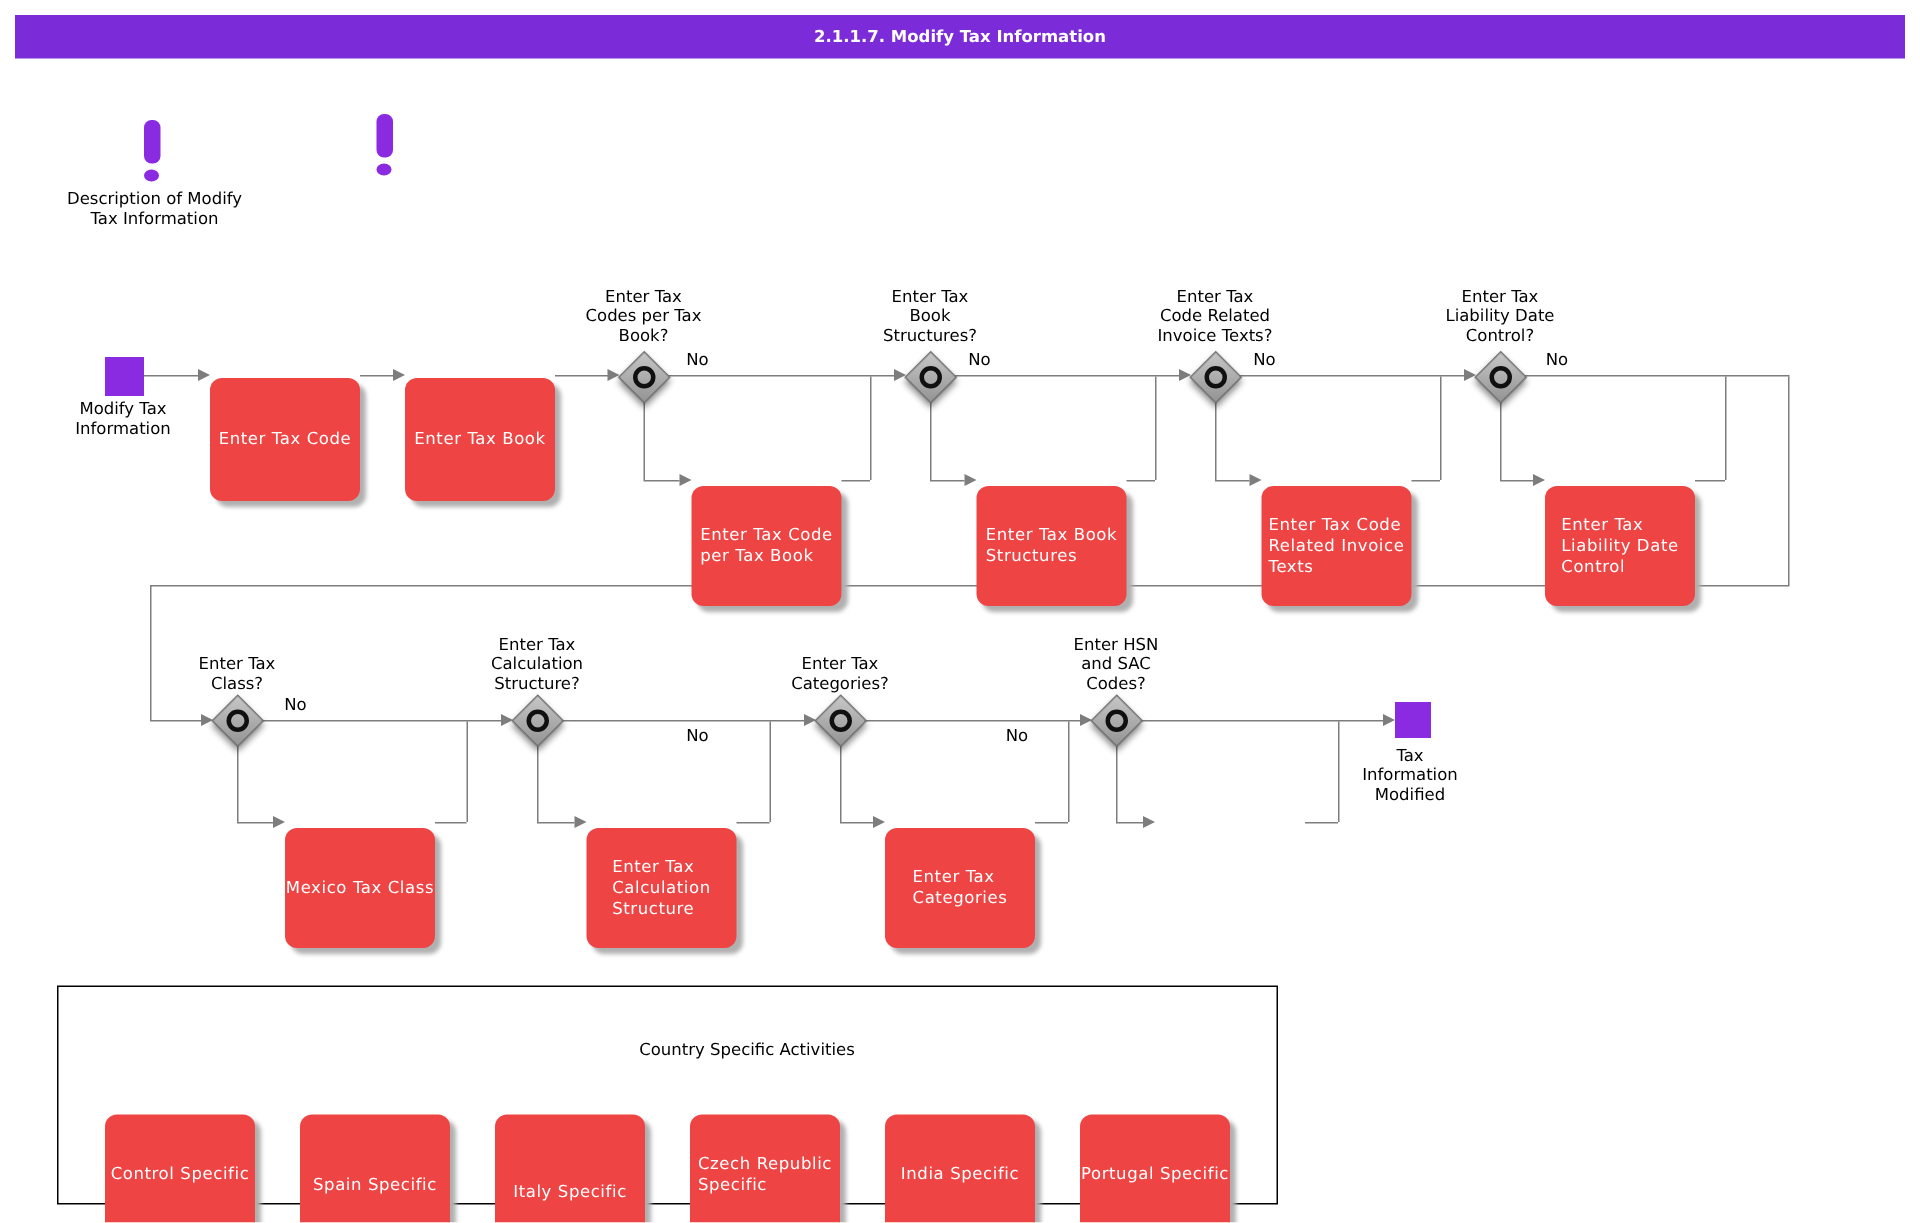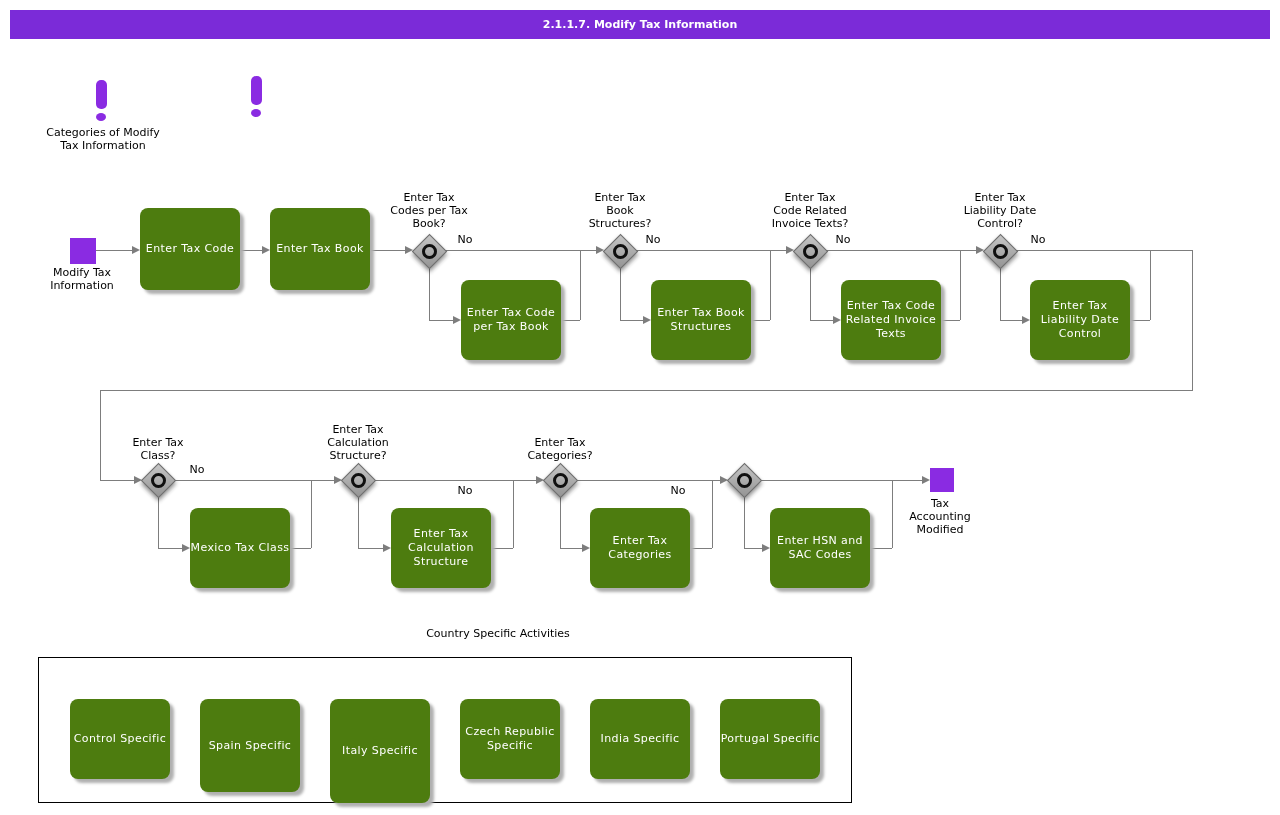--- a/index.html
+++ b/index.html
@@ -2,24 +2,24 @@
 <html><head>
 <meta charset="utf-8">
 <style>
   html,body{margin:0;padding:0;background:#fff;}
   #page{position:relative;width:1280px;height:815px;background:#fff;overflow:hidden;
         font-family:"DejaVu Sans","Liberation Sans",sans-serif;font-size:11px;color:#000;}
 
   .titlebar{position:absolute;left:10px;top:10px;width:1260px;height:29px;background:#7b2bd8;
             color:#fff;font-weight:bold;display:flex;align-items:center;justify-content:center;}
 
-  .task{position:absolute;background:#4d7c0f;border-radius:8px;color:#fff;
-        display:flex;align-items:center;justify-content:center;text-align:center;
+  .task{position:absolute;background:#ef4444;border-radius:8px;color:#fff;
+        display:flex;align-items:center;justify-content:center;
         white-space:pre-line;line-height:14px;letter-spacing:.4px;
-        box-shadow:4px 4px 3px #b0b0b0;}
+        box-shadow:4px 4px 3px #b0b0b0;margin-top:44px;}
 
   .sq{position:absolute;background:#8a2be2;}
 
   .lbl{position:absolute;text-align:center;white-space:pre-line;line-height:13px;}
 
   .gateway{position:absolute;width:32px;height:32px;}
   .diamond{position:absolute;left:4px;top:4px;width:23px;height:23px;
            background:linear-gradient(135deg,#c6c6c6,#949494);border:1px solid #6f6f6f;
            transform:rotate(45deg);filter:drop-shadow(2px 2px 2px rgba(0,0,0,.45));}
   .ring{position:absolute;left:9px;top:9px;width:9px;height:9px;border:3px solid #101010;
@@ -37,33 +37,33 @@
 </style>
 </head>
 <body>
 
 <div id="page">
 
   <div class="titlebar">2.1.1.7. Modify Tax Information</div>
 
   <span class="note-bar" style="left:96px;top:80px"></span>
   <span class="note-dot" style="left:96px;top:113px"></span>
-  <div class="lbl" style="left:33px;top:126px;width:140px">Categories of Modify
+  <div class="lbl" style="left:33px;top:126px;width:140px">Description of Modify
 Tax Information</div>
 
   <span class="note-bar" style="left:251px;top:76px"></span>
   <span class="note-dot" style="left:251px;top:109px"></span>
 
   <div class="sq" style="left:70px;top:238px;width:26px;height:26px"></div>
   <div class="lbl" style="left:20px;top:266px;width:124px">Modify Tax
 Information</div>
 
   <div class="sq" style="left:930px;top:468px;width:24px;height:24px"></div>
   <div class="lbl" style="left:880px;top:497px;width:120px">Tax
-Accounting
+Information
 Modified</div>
 
   <div class="hline" style="left:96px;top:250px;width:37px"></div>
   <div class="arr" style="left:132px;top:246px"></div>
   <div class="hline" style="left:240px;top:250px;width:23px"></div>
   <div class="arr" style="left:262px;top:246px"></div>
   <div class="hline" style="left:370px;top:250px;width:36px"></div>
   <div class="arr" style="left:405px;top:246px"></div>
   <div class="hline" style="left:445px;top:250px;width:152px"></div>
   <div class="arr" style="left:596px;top:246px"></div>
@@ -143,22 +143,20 @@
 Texts</div>
   <div class="task" style="left:1030px;top:280px;width:100px;height:80px">Enter Tax
 Liability Date
 Control</div>
   <div class="task" style="left:190px;top:508px;width:100px;height:80px">Mexico Tax Class</div>
   <div class="task" style="left:391px;top:508px;width:100px;height:80px">Enter Tax
 Calculation
 Structure</div>
   <div class="task" style="left:590px;top:508px;width:100px;height:80px">Enter Tax
 Categories</div>
-  <div class="task" style="left:770px;top:508px;width:100px;height:80px">Enter HSN and
-SAC Codes</div>
 
   <div class="gateway" style="left:413px;top:235px">
     <span class="diamond"></span>
     <span class="ring"></span>
   </div>
   <div class="gateway" style="left:604px;top:235px">
     <span class="diamond"></span>
     <span class="ring"></span>
   </div>
   <div class="gateway" style="left:794px;top:235px">
@@ -198,32 +196,35 @@
   <div class="lbl" style="left:940px;top:191px;width:120px">Enter Tax
 Liability Date
 Control?</div>
   <div class="lbl" style="left:98px;top:436px;width:120px">Enter Tax
 Class?</div>
   <div class="lbl" style="left:298px;top:423px;width:120px">Enter Tax
 Calculation
 Structure?</div>
   <div class="lbl" style="left:500px;top:436px;width:120px">Enter Tax
 Categories?</div>
+  <div class="lbl" style="left:684px;top:423px;width:120px">Enter HSN
+and SAC
+Codes?</div>
 
   <div class="lbl" style="left:450px;top:233px;width:30px">No</div>
   <div class="lbl" style="left:638px;top:233px;width:30px">No</div>
   <div class="lbl" style="left:828px;top:233px;width:30px">No</div>
   <div class="lbl" style="left:1023px;top:233px;width:30px">No</div>
   <div class="lbl" style="left:182px;top:463px;width:30px">No</div>
   <div class="lbl" style="left:450px;top:484px;width:30px">No</div>
   <div class="lbl" style="left:663px;top:484px;width:30px">No</div>
   <div class="lbl" style="left:770px;top:463px;width:30px"></div>
 
   <div class="country"></div>
-  <div class="lbl" style="left:38px;top:627px;width:920px">Country Specific Activities</div>
+  <div class="lbl" style="left:38px;top:693px;width:920px">Country Specific Activities</div>
   <div class="task" style="left:70px;top:699px;width:100px;height:80px">Control Specific</div>
   <div class="task" style="left:200px;top:699px;width:100px;height:93px">Spain Specific</div>
   <div class="task" style="left:330px;top:699px;width:100px;height:104px">Italy Specific</div>
   <div class="task" style="left:590px;top:699px;width:100px;height:80px">India Specific</div>
   <div class="task" style="left:460px;top:699px;width:100px;height:80px">Czech Republic
 Specific</div>
   <div class="task" style="left:720px;top:699px;width:100px;height:80px">Portugal Specific</div>
 
 </div>
 

